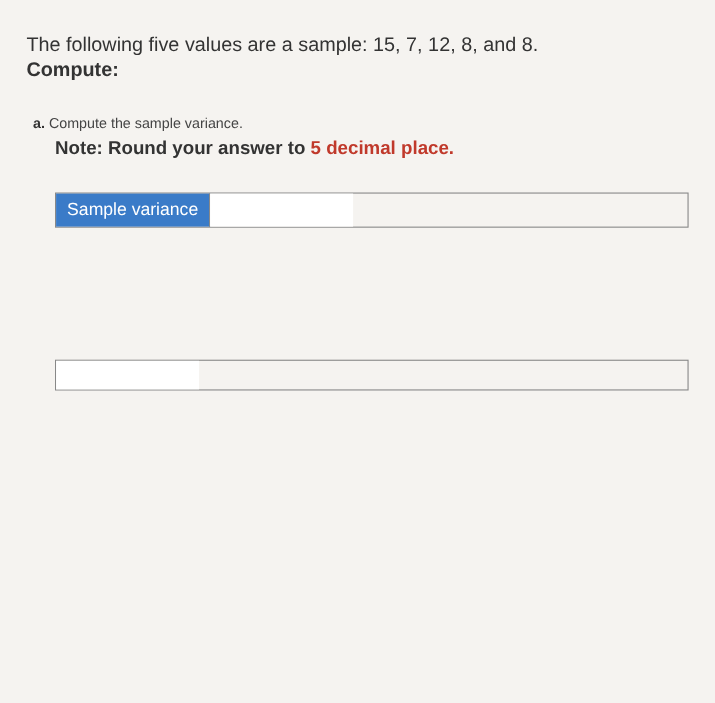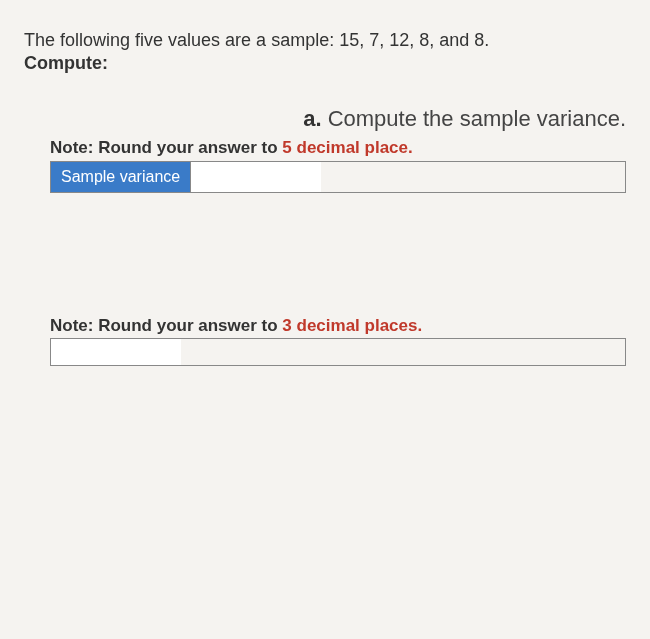--- a/index.html
+++ b/index.html
@@ -28,41 +28,41 @@
       margin-bottom: 28px;
     }
     .question-block {
       margin-bottom: 100px;
     }
     .question-block.part-b {
       margin-top: 120px;
       margin-bottom: 20px;
     }
     .question-line {
-      font-size: 22px;
+      font-size: 13px;
       color: #444;
       padding-left: 6px;
       line-height: 1.5;
-      text-align: right;
     }
     .question-line .letter {
       font-weight: bold;
       color: #333;
     }
     .note-line {
       font-size: 17px;
       font-weight: bold;
       color: #333;
       padding-left: 26px;
       line-height: 1.5;
     }
     .note-line .decimal {
       color: #c0392b;
     }
     .answer-table {
+      margin-top: 28px;
       margin-left: 26px;
       display: flex;
       border: 1px solid #888;
     }
     .answer-label-cell {
       background: #3a7bc8;
       color: #fff;
       padding: 6px 10px;
       font-size: 16px;
       border-right: 1px solid #888;
@@ -100,21 +100,18 @@
   </div>
   <div class="answer-table">
     <div class="answer-label-cell">Sample variance</div>
     <div class="answer-input-cell">
       <input type="text" value="" style="">
     </div>
   </div>
 </div>
 
 <div class="question-block part-b">
-  <div class="note-line">
-    <span>Note: Round your answer to </span><span class="decimal">3 decimal places.</span>
-  </div>
   <div class="answer-table">
     <div class="answer-input-cell">
       <input type="text" value="" style="">
     </div>
   </div>
 </div>
 
 </body></html>

